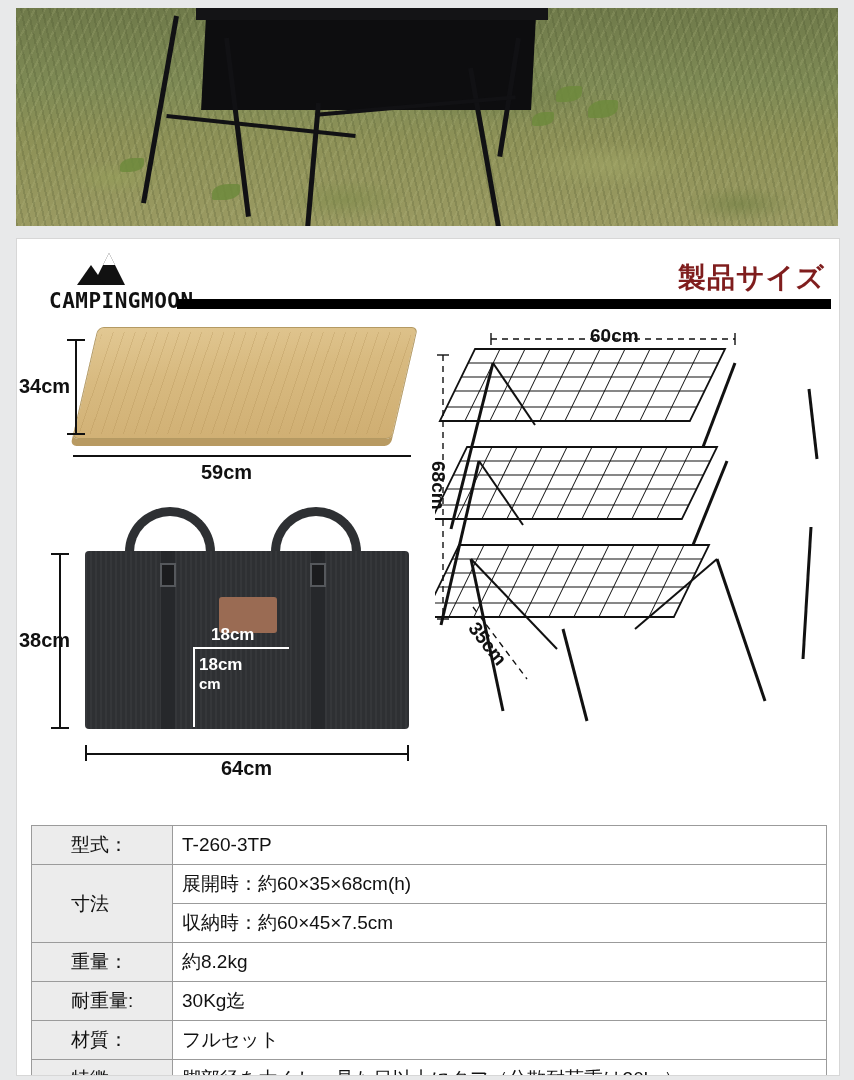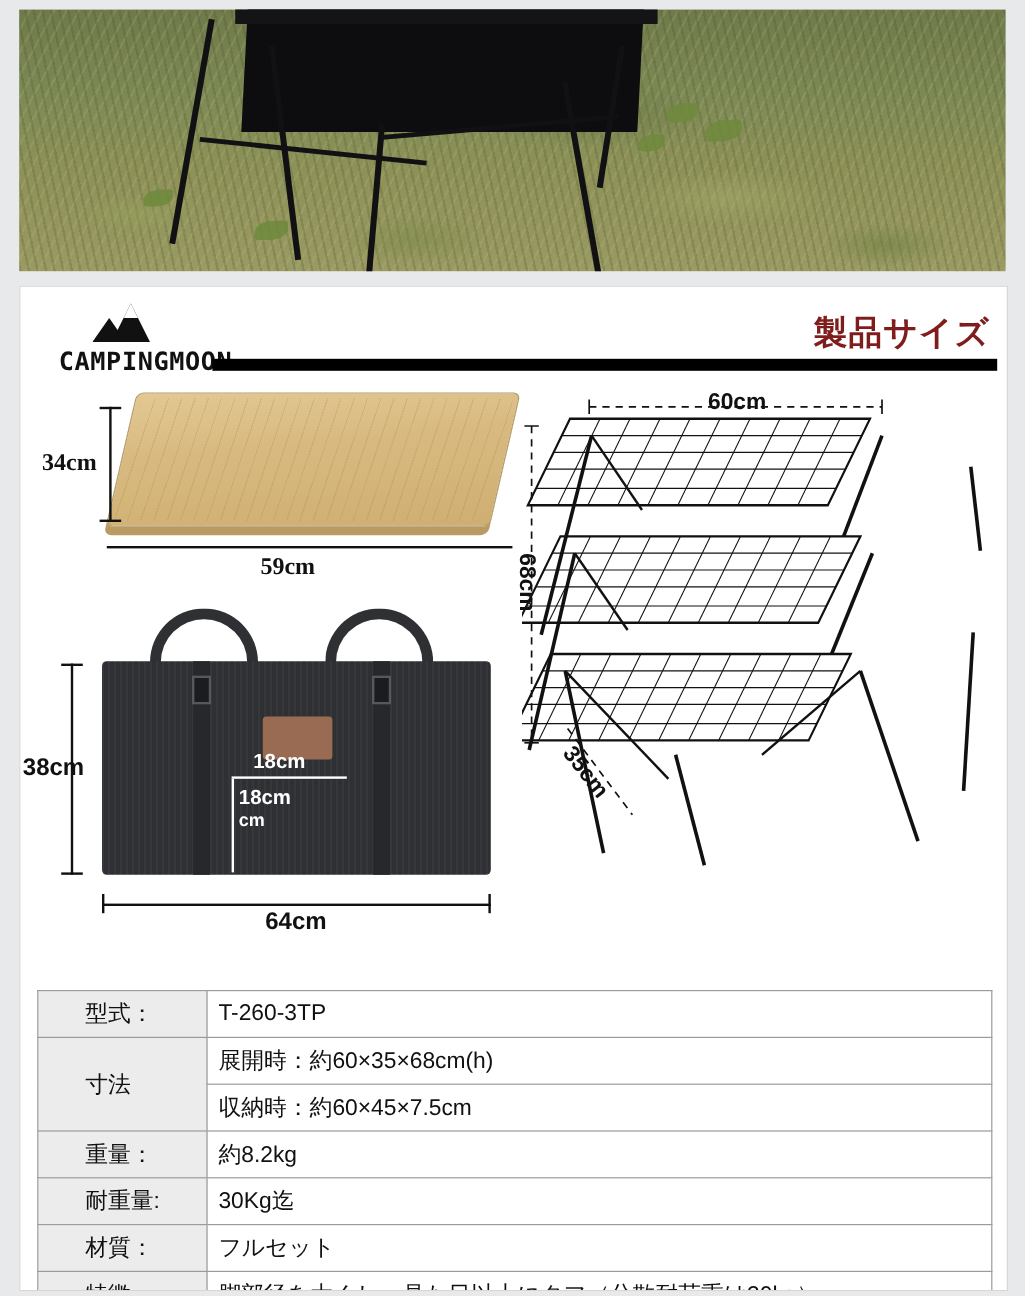--- a/index.html
+++ b/index.html
@@ -126,21 +126,21 @@
     top: 0;
     font-size: 28px;
     font-weight: bold;
     color: #7f1d1d;
     background: #fff;
     padding-left: 14px;
     letter-spacing: 1px;
   }
 
   
-  .board-wrap { position: absolute; left: 48px; top: 76px; width: 380px; height: 160px; font-family: Liberation Serif, serif; }
+  .board-wrap { position: absolute; left: 32px; top: 76px; width: 380px; height: 160px; }
   .board-top {
     position: absolute;
     left: 36px; top: 12px;
     width: 318px; height: 110px;
     background: linear-gradient(175deg, #e2c893 0%, #d8ba80 40%, #cfae72 100%);
     border: 1px solid #b49a63;
     border-radius: 6px;
     transform: skewX(-13deg);
     box-shadow: 0 7px 0 #b89a62;
   }

